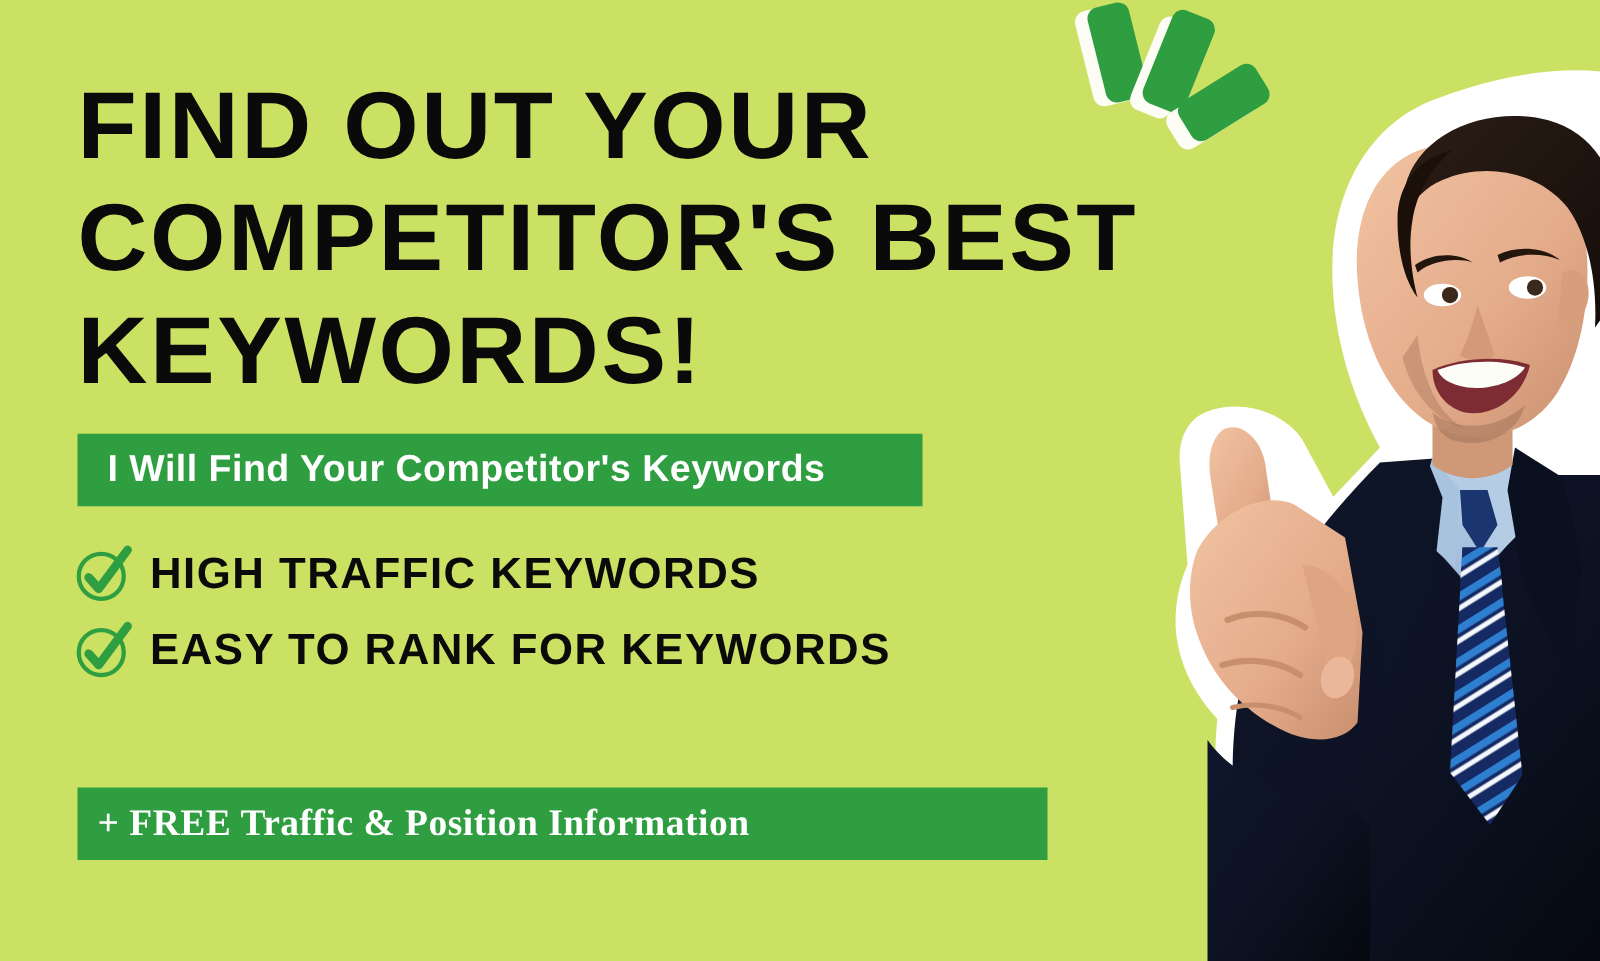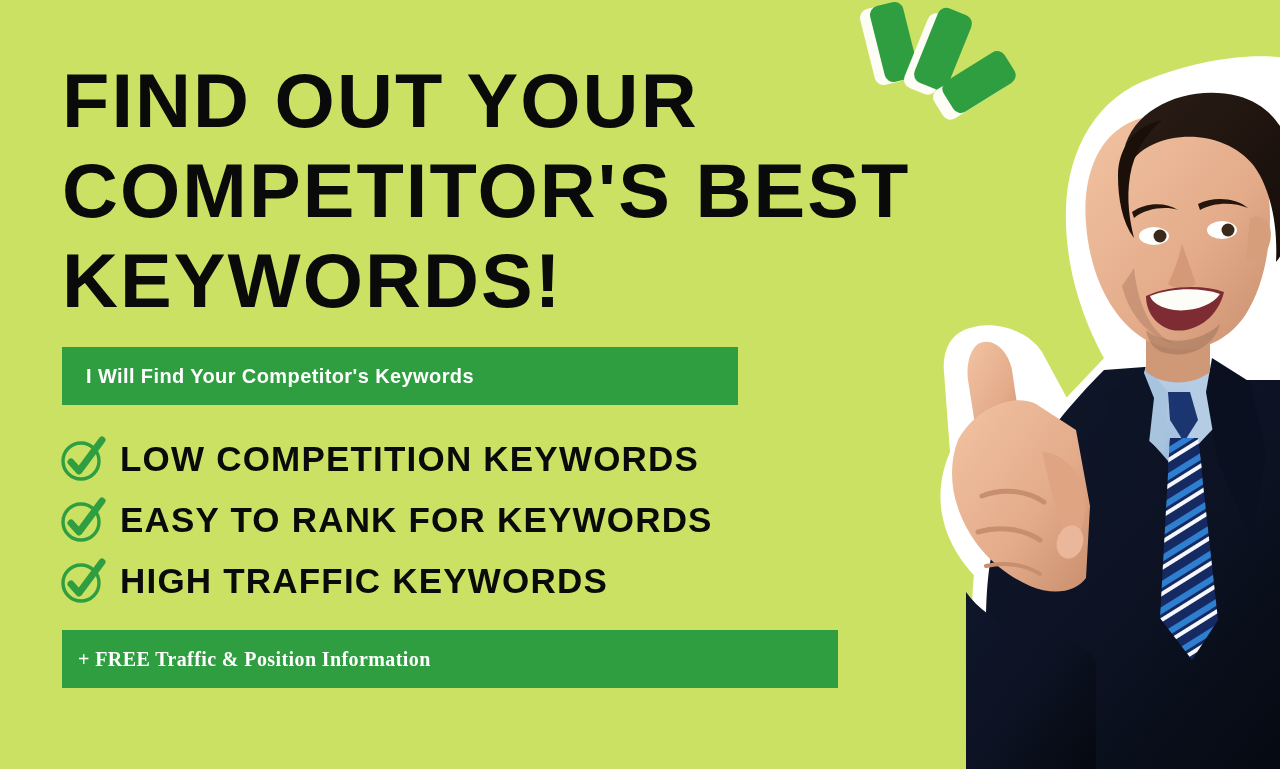--- a/index.html
+++ b/index.html
@@ -78,21 +78,21 @@
   .ribbon {
     position: absolute;
     background: #2e9e40;
     display: flex;
     align-items: center;
     box-sizing: border-box;
   }
   .ribbon span {
     color: #ffffff;
     font-weight: bold;
-    font-size: 20px;
+    font-size: 30px;
     letter-spacing: 0.4px;
     white-space: nowrap;
   }
   #ribbon-top {
     left: 62px;
     top: 347px;
     width: 676px;
     height: 58px;
     padding-left: 24px;
   }
@@ -272,49 +272,40 @@
     <span class="hl-line">COMPETITOR'S BEST</span>
     <span class="hl-line">KEYWORDS!</span>
   </div>
 
   <div class="ribbon" id="ribbon-top">
     <span>I Will Find Your Competitor's Keywords</span>
   </div>
 
   <div class="features">
 
+
     <div class="feature-row">
       <span class="check-icon">
         <svg viewBox="0 0 48 48">
           <circle cx="23" cy="26" r="18" fill="none" stroke="#2e9e40" stroke-width="3.4"></circle>
           <path d="M13 27 L21 36 L44 5" fill="none" stroke="#2e9e40" stroke-width="7" stroke-linecap="round" stroke-linejoin="round"></path>
         </svg>
       </span>
-      <span class="feature-label">LOW COMPETITION KEYWORDS</span>
+      <span class="feature-label">HIGH TRAFFIC KEYWORDS</span>
     </div>
 
     <div class="feature-row">
       <span class="check-icon">
         <svg viewBox="0 0 48 48">
           <circle cx="23" cy="26" r="18" fill="none" stroke="#2e9e40" stroke-width="3.4"></circle>
           <path d="M13 27 L21 36 L44 5" fill="none" stroke="#2e9e40" stroke-width="7" stroke-linecap="round" stroke-linejoin="round"></path>
         </svg>
       </span>
       <span class="feature-label">EASY TO RANK FOR KEYWORDS</span>
     </div>
 
-    <div class="feature-row">
-      <span class="check-icon">
-        <svg viewBox="0 0 48 48">
-          <circle cx="23" cy="26" r="18" fill="none" stroke="#2e9e40" stroke-width="3.4"></circle>
-          <path d="M13 27 L21 36 L44 5" fill="none" stroke="#2e9e40" stroke-width="7" stroke-linecap="round" stroke-linejoin="round"></path>
-        </svg>
-      </span>
-      <span class="feature-label">HIGH TRAFFIC KEYWORDS</span>
-    </div>
-
   </div>
 
   <div class="ribbon" id="ribbon-bottom">
     <span>+ FREE Traffic &amp; Position Information</span>
   </div>
 
 </div>
 
 </body></html>

